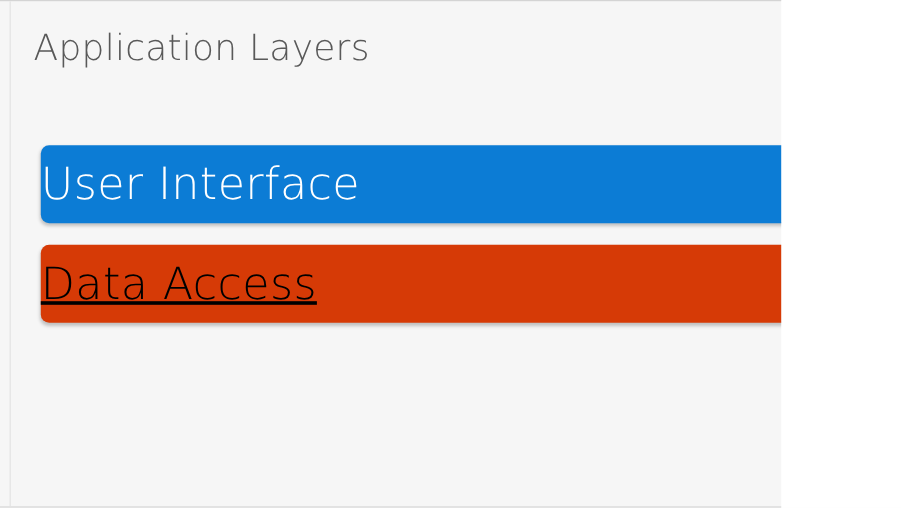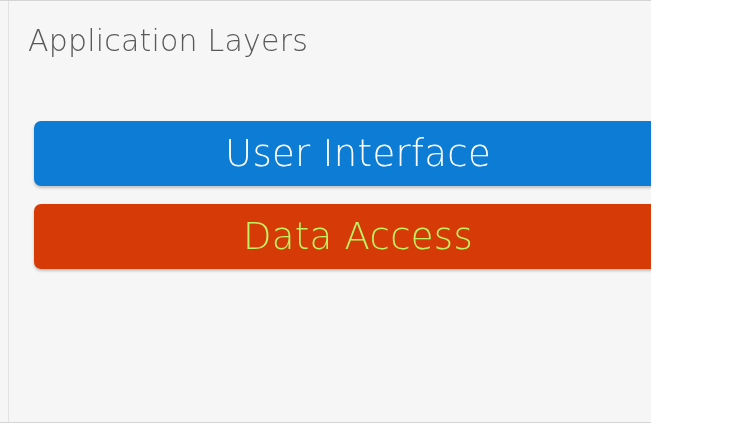--- a/index.html
+++ b/index.html
@@ -54,21 +54,21 @@
     top: 120px;
     width: 648px;
   }
 
   .layer-bar {
     position: relative;
     height: 65px;
     border-radius: 7px;
     display: flex;
     align-items: center;
-    justify-content: center;
+    justify-content: flex-start;
     box-shadow: 0 2px 3px rgba(0, 0, 0, 0.22);
     margin-bottom: 18px;
   }
   .layer-bar:last-child { margin-bottom: 0; }
 
   .layer-label {
     font-family: "DejaVu Sans", sans-serif;
     font-size: 37px;
     font-weight: 300;
     line-height: 1;
@@ -89,17 +89,17 @@
   <div id="slide-title" style="color: rgb(89, 89, 89);">Application Layers</div>
 
   <div class="layer-stack">
 
     <div class="layer-bar" style="background-color: rgb(12, 124, 213);">
       <span class="layer-label" style="color: rgb(255, 255, 255);">User Interface</span>
     </div>
 
 
     <div class="layer-bar" style="background-color: rgb(214, 58, 6);">
-      <span class="layer-label" style="color: #bef264;">Data Access</span>
+      <span class="layer-label" style="color: #000000; text-decoration: underline;">Data Access</span>
     </div>
 
   </div>
 </div>
 
 </body></html>

